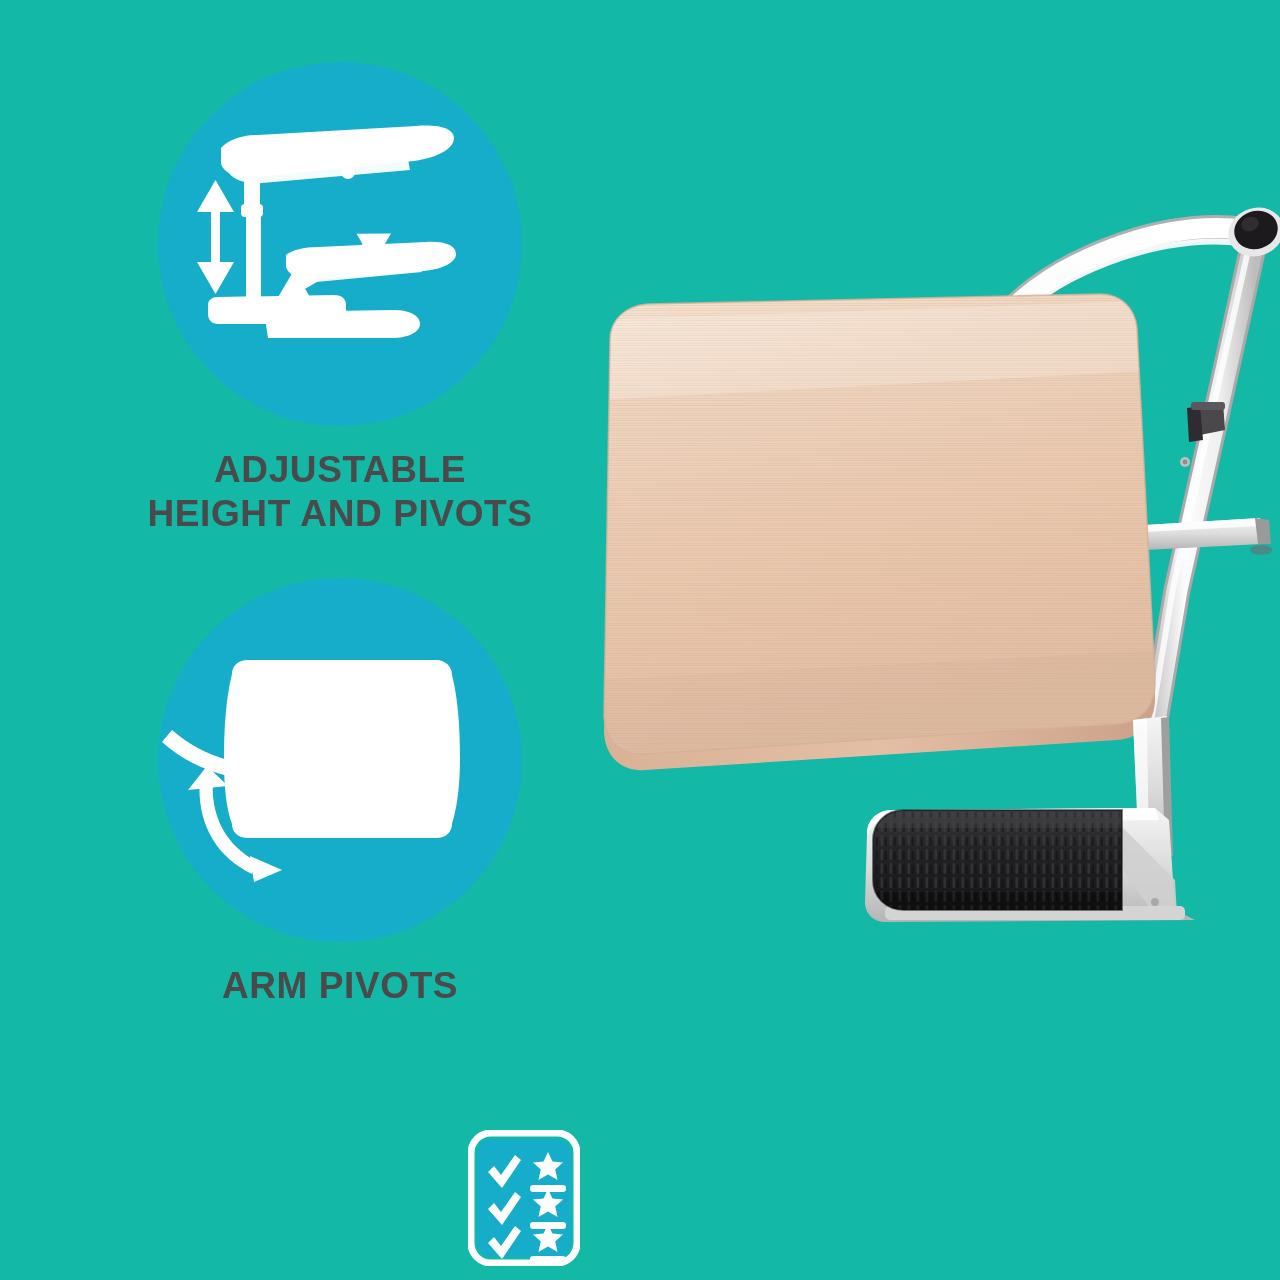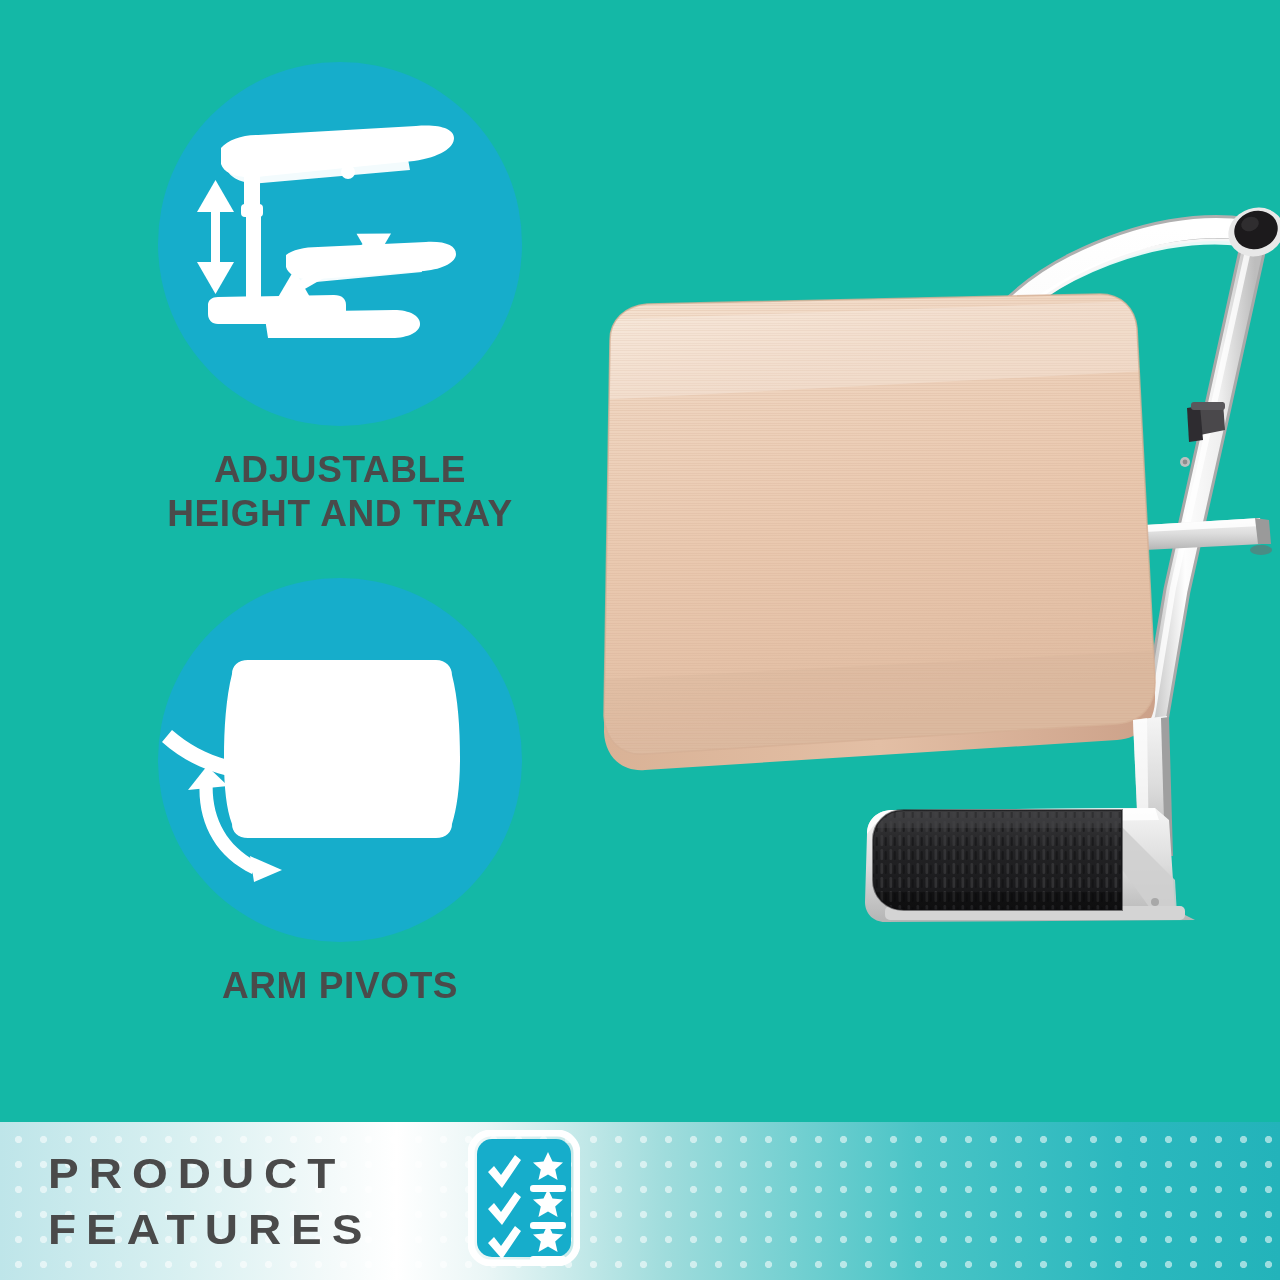--- a/index.html
+++ b/index.html
@@ -155,21 +155,21 @@
             <rect x="122" y="200" width="108" height="10"></rect>
             <path d="M110 205 L140 188 L140 222 Z"></path>
             <path d="M242 205 L212 188 L212 222 Z"></path>
           </g>
         </g>
       </svg>
     </div>
 
     <div class="feature-caption">
       <span class="line">ADJUSTABLE</span>
-      <span class="line">HEIGHT AND TRAY</span>
+      <span class="line">HEIGHT AND PIVOTS</span>
     </div>
   </div>
 
   <div class="feature-block" id="feature-2">
 
     <div class="icon-circle">
       <svg viewBox="0 0 364 364" width="364" height="364">
         <g fill="#FFFFFF">
 
           <path d="M74 96 C74 88, 80 82, 90 82 L278 82 C288 82, 294 89, 294 97
@@ -320,27 +320,20 @@
         <g clip-path="url(#padClip)">
           <rect x="318" y="692" width="256" height="98" fill="url(#tread)" opacity="0.75"></rect>
           <rect x="318" y="692" width="256" height="16" fill="#4A4A4C" opacity="0.35"></rect>
           <rect x="318" y="772" width="256" height="18" fill="#000000" opacity="0.3"></rect>
         </g>
         <path d="M318 720 C318 703, 331 690, 349 690 L567 690 L567 790 L349 790 C331 790, 318 777, 318 760 Z" fill="none" stroke="#0D0D0F" stroke-width="2" opacity="0.5"></path>
       </g>
     </svg>
   </div>
 
-  <div id="bottom-banner">
-    <div id="banner-dots"></div>
-    <div id="banner-title">
-      <span class="line">PRODUCT</span>
-      <span class="line">FEATURES</span>
-    </div>
-  </div>
 
   <div id="checklist-badge">
     <svg viewBox="0 0 112 136" width="112" height="136">
       <rect x="3" y="3" width="106" height="130" rx="20" fill="none" stroke="#FFFFFF" stroke-width="7"></rect>
       <rect x="9" y="9" width="94" height="118" rx="15" fill="#16ADCB"></rect>
       <g fill="#FFFFFF">
 
         <path d="M20 42 L26 36 L33 45 L47 25 L53 30 L34 58 Z"></path>
         <path d="M80 22 L84.5 31.5 L95 32.5 L87.2 39.6 L89.6 50 L80 44.6 L70.4 50 L72.8 39.6 L65 32.5 L75.5 31.5 Z"></path>
         <rect x="62" y="55" width="36" height="7" rx="3.2"></rect>

